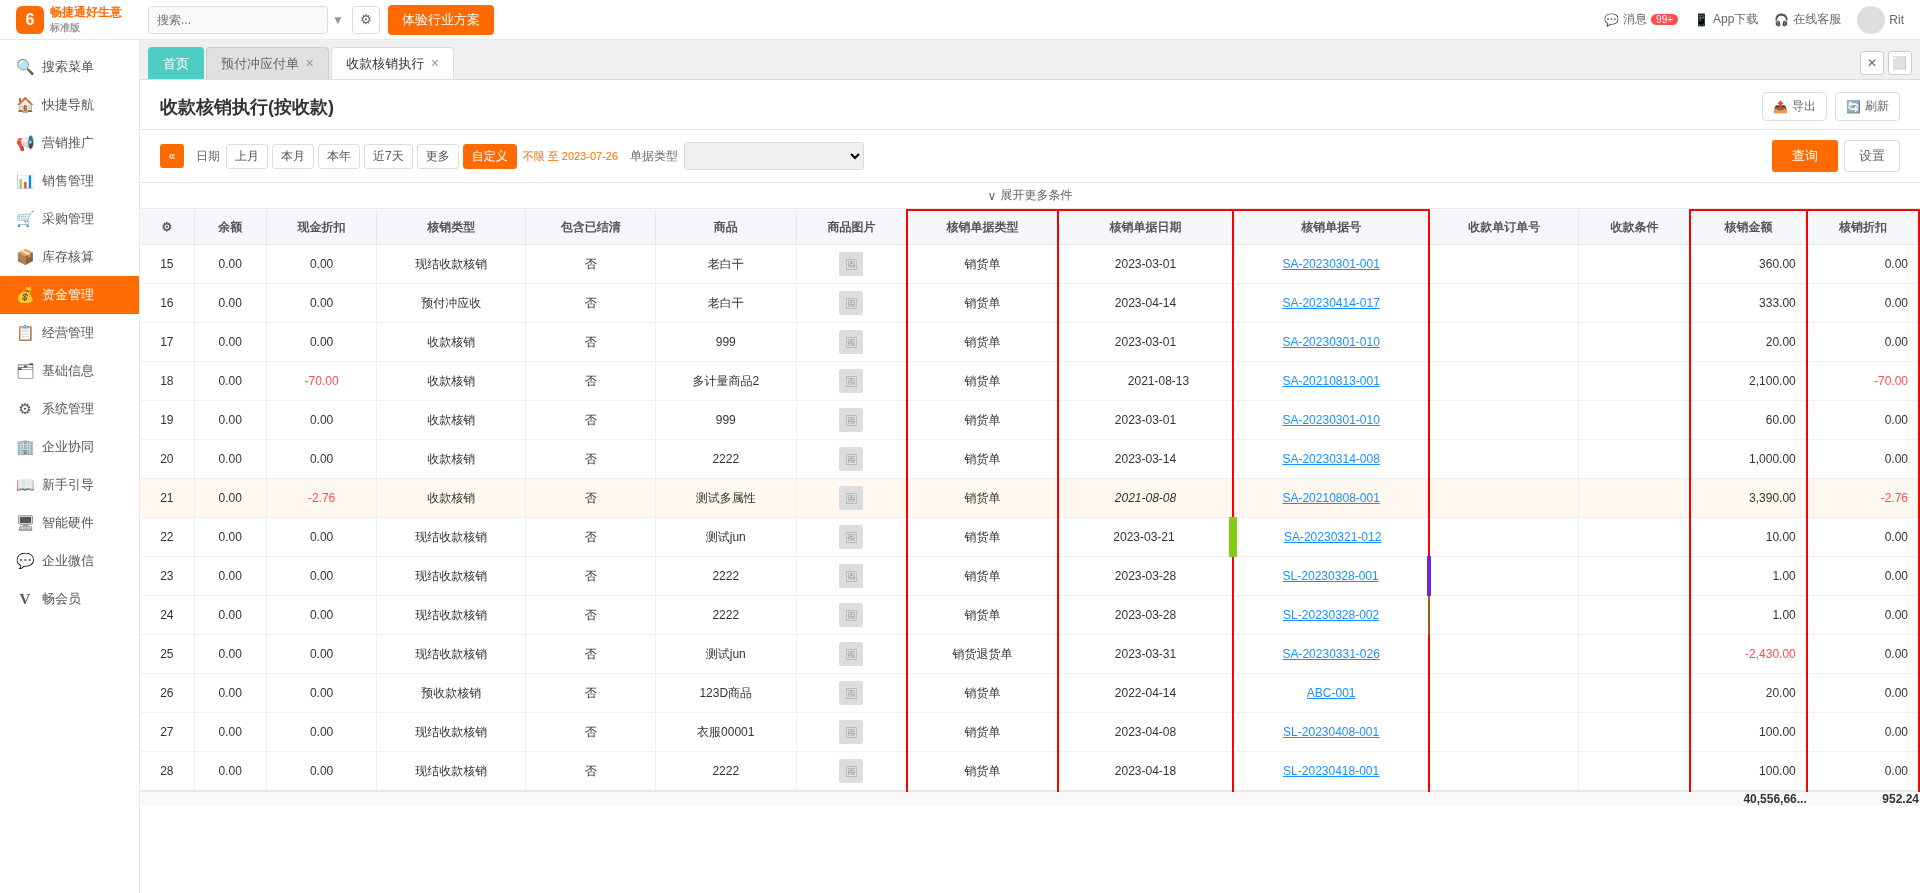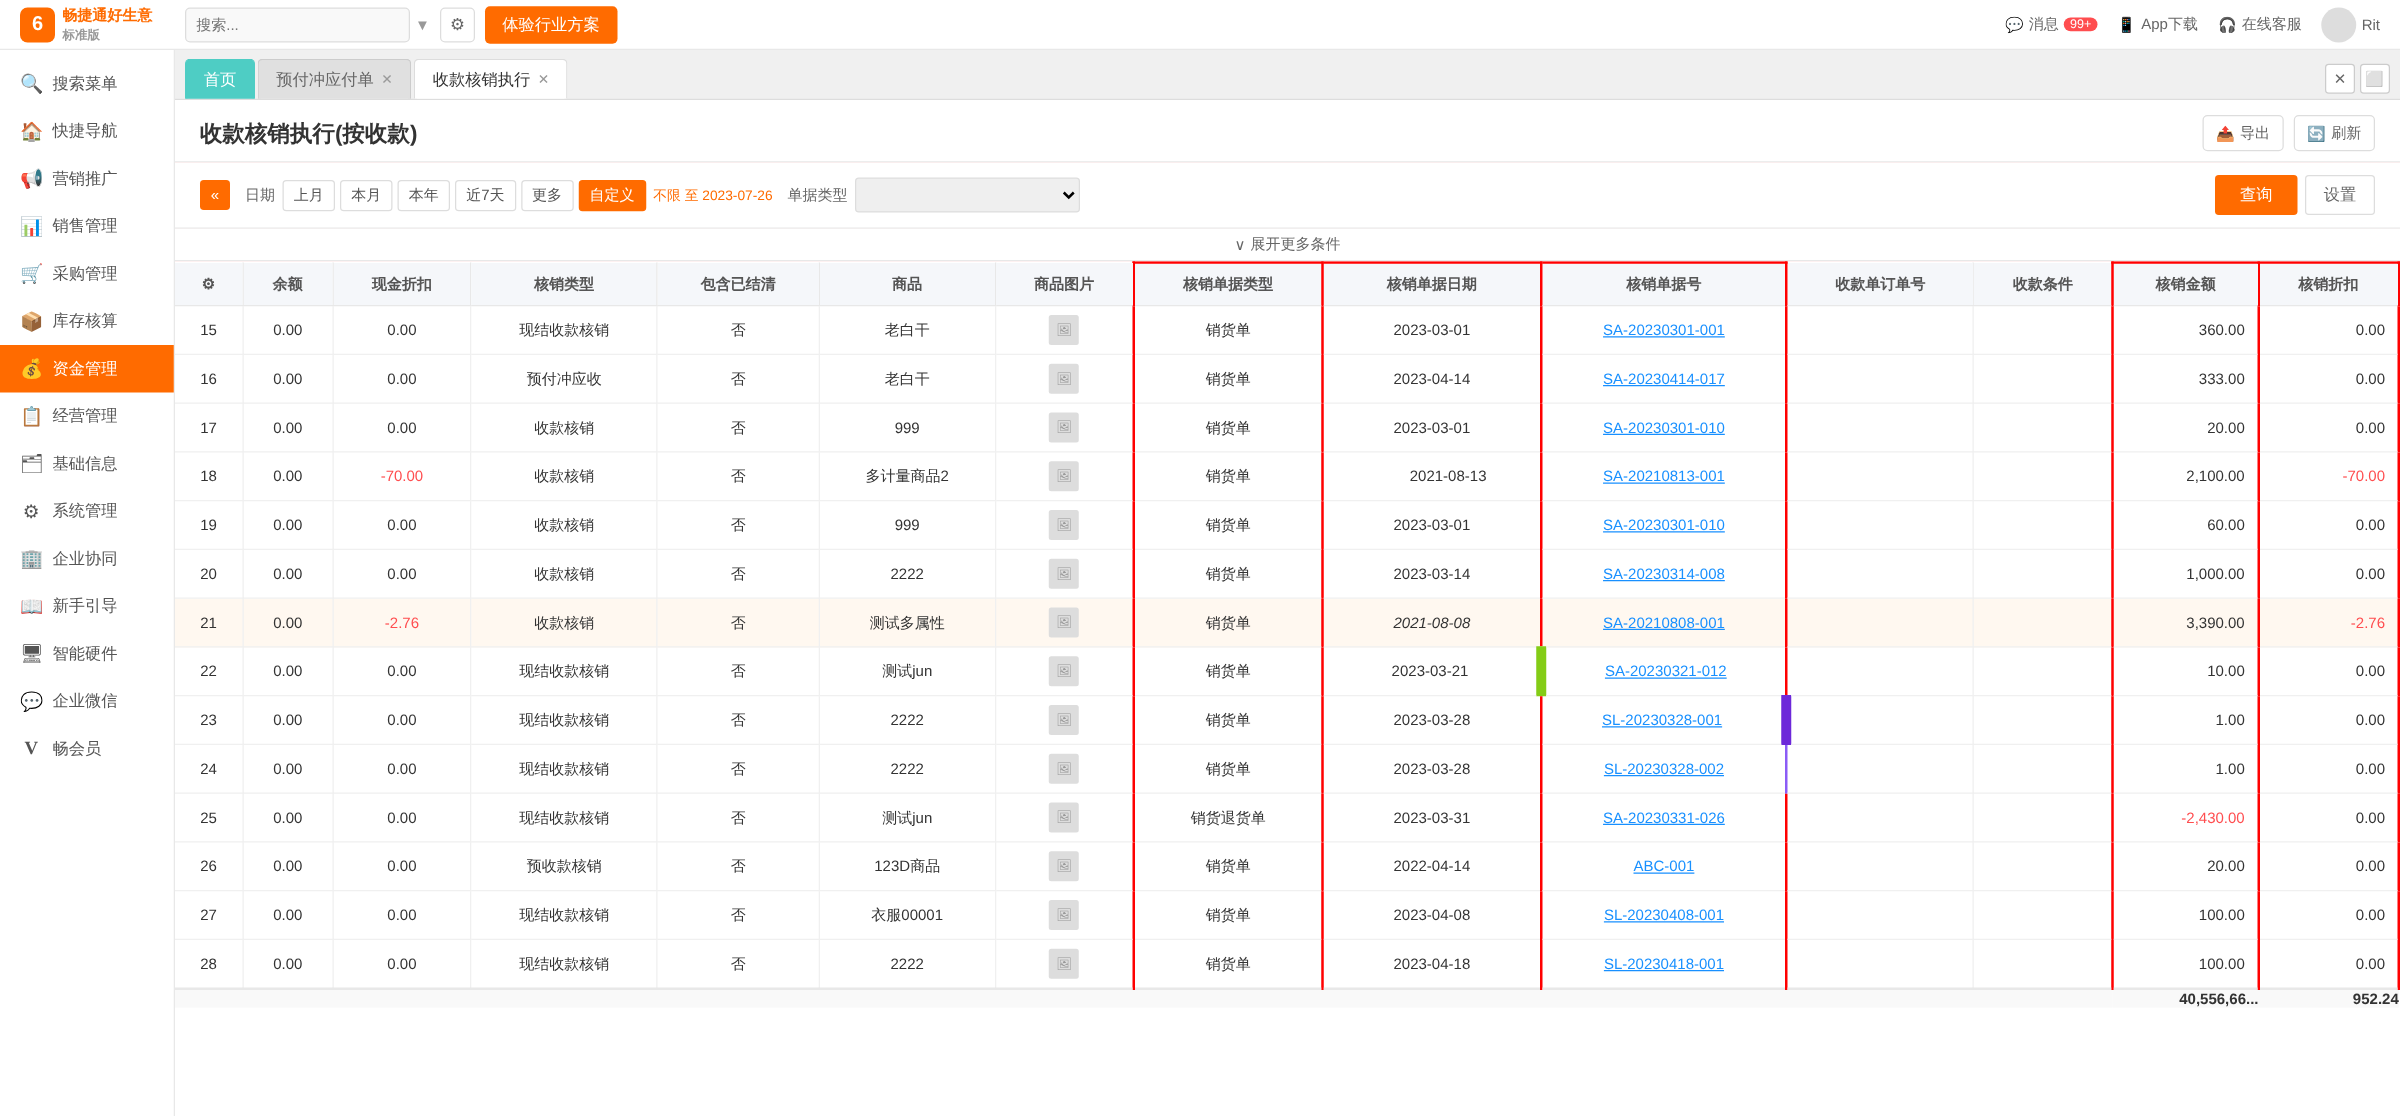--- a/index.html
+++ b/index.html
@@ -37,21 +37,21 @@
     
     .tab-bar { height: 40px; background: #f0f0f0; display: flex; align-items: flex-end; padding: 0 8px; gap: 2px; border-bottom: 1px solid #ddd; }
     .tab { height: 32px; padding: 0 14px; display: flex; align-items: center; gap: 6px; border-radius: 4px 4px 0 0; font-size: 13px; cursor: pointer; background: #e0e0e0; color: #666; border: 1px solid #ccc; border-bottom: none; }
     .tab.active { background: #fff; color: #333; border-color: #ddd; }
     .tab-close { font-size: 11px; color: #999; cursor: pointer; }
     .tab-home { background: #4ecdc4; color: white; border-color: #4ecdc4; }
     .tab-bar-actions { margin-left: auto; display: flex; align-items: center; gap: 4px; padding-bottom: 4px; }
     .tab-action-btn { width: 24px; height: 24px; border: 1px solid #ccc; border-radius: 3px; background: #fff; display: flex; align-items: center; justify-content: center; cursor: pointer; font-size: 12px; color: #666; }
 
     
-    .page-content { flex: 1; background: #fca5a5; overflow: hidden; display: flex; flex-direction: column; }
+    .page-content { flex: 1; background: #701a75; overflow: hidden; display: flex; flex-direction: column; }
 
     
     .page-header { background: #fff; padding: 12px 20px 8px; border-bottom: 1px solid #e8e8e8; display: flex; align-items: center; justify-content: space-between; }
     .page-title { font-size: 18px; font-weight: bold; color: #333; }
     .header-actions { display: flex; gap: 8px; }
     .header-btn { display: flex; align-items: center; gap: 4px; padding: 5px 10px; border: 1px solid #ddd; border-radius: 4px; background: #fff; cursor: pointer; font-size: 12px; color: #666; }
     .header-btn .btn-icon { color: #ff6b00; }
 
     
     .filter-bar { background: #fff; padding: 10px 20px; border-bottom: 1px solid #e8e8e8; display: flex; align-items: center; gap: 12px; }
@@ -437,39 +437,39 @@
     <td>0.00</td>
     <td><span class="">0.00</span></td>
     <td>现结收款核销</td>
     <td>否</td>
     <td>2222</td>
     <td>
                   <div style="width:24px;height:24px;background:#ddd;border-radius:2px;margin:0 auto;display:flex;align-items:center;justify-content:center;font-size:10px;color:#999;">🖼</div>
                 </td>
     <td style="border-left:2px solid #ff0000;border-right:2px solid #ff0000;">销货单</td>
     <td style="border-left:2px solid #ff0000;border-right:2px solid #ff0000;">2023-03-28</td>
-    <td style="border-left:2px solid #ff0000;border-right:8px solid #6d28d9;"><span class="link-text">SL-20230328-001</span></td>
+    <td style="border-left:2px solid #ff0000;border-right:4px solid #6d28d9;"><span class="link-text">SL-20230328-001</span></td>
     <td></td>
     <td></td>
     <td style="border-left:2px solid #ff0000;border-right:2px solid #ff0000;text-align:right;"><span class="">1.00</span></td>
     <td style="border-left:2px solid #ff0000;border-right:2px solid #ff0000;text-align:right;"><span class="">0.00</span></td>
   </tr>
               <tr>
     <td>24</td>
     <td>0.00</td>
     <td><span class="">0.00</span></td>
     <td>现结收款核销</td>
     <td>否</td>
     <td>2222</td>
     <td>
                   <div style="width:24px;height:24px;background:#ddd;border-radius:2px;margin:0 auto;display:flex;align-items:center;justify-content:center;font-size:10px;color:#999;">🖼</div>
                 </td>
     <td style="border-left:2px solid #ff0000;border-right:2px solid #ff0000;">销货单</td>
     <td style="border-left:2px solid #ff0000;border-right:2px solid #ff0000;">2023-03-28</td>
-    <td style="border-left:2px solid #ff0000;border-right:2px solid #8b5cf6;"><span class="link-text">SL-20230328-002</span></td>
+    <td style="border-left:2px solid #ff0000;border-right:2px solid #a16207;"><span class="link-text">SL-20230328-002</span></td>
     <td></td>
     <td></td>
     <td style="border-left:2px solid #ff0000;border-right:2px solid #ff0000;text-align:right;"><span class="">1.00</span></td>
     <td style="border-left:2px solid #ff0000;border-right:2px solid #ff0000;text-align:right;"><span class="">0.00</span></td>
   </tr>
               <tr>
     <td>25</td>
     <td>0.00</td>
     <td><span class="">0.00</span></td>
     <td>现结收款核销</td>

